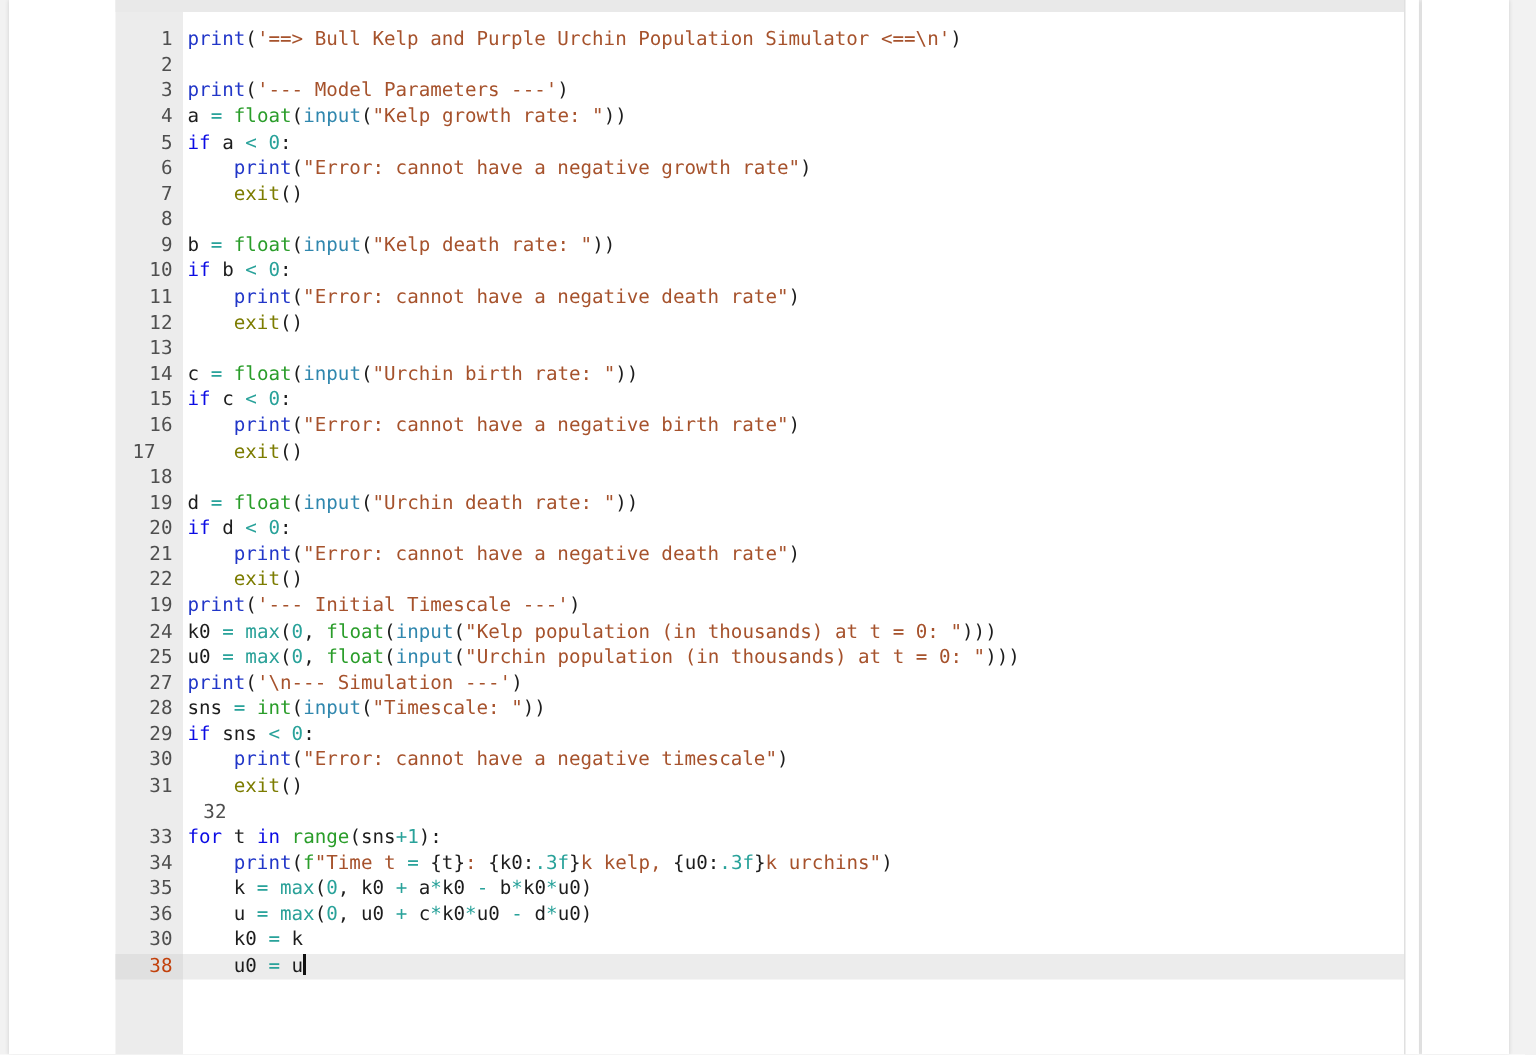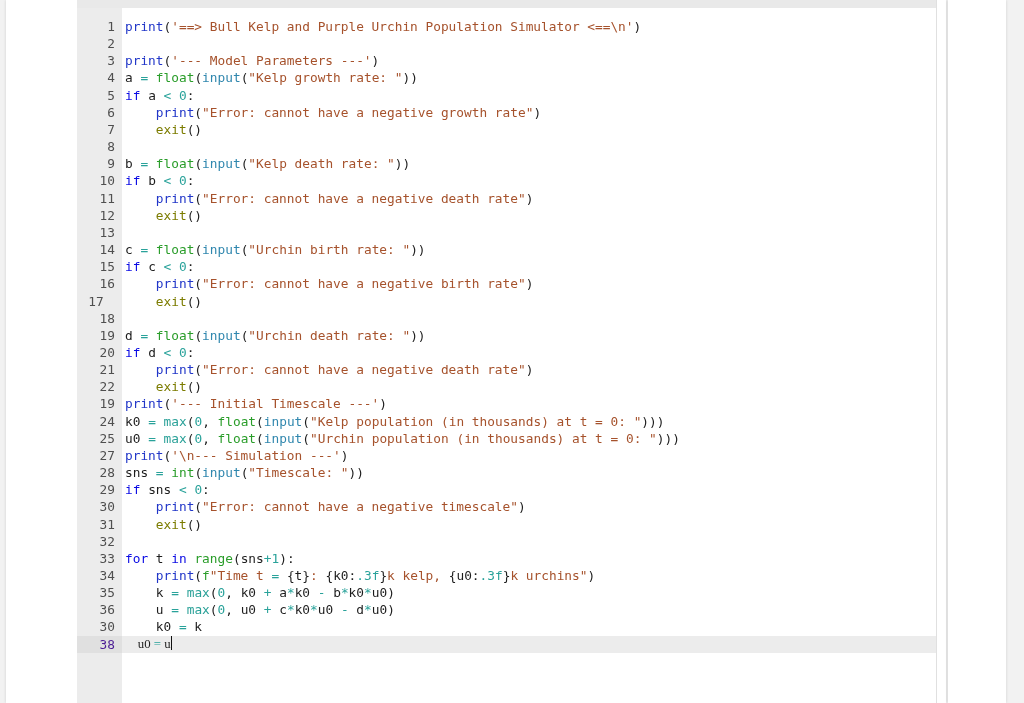--- a/index.html
+++ b/index.html
@@ -8,21 +8,21 @@
   .card{position:absolute;top:0;height:703px;background:#ffffff;box-shadow:0 0 3px rgba(0,0,0,.14);}
   #main-card{left:6px;width:940px;}
   #side-card{left:948px;width:58px;}
   #editor{position:absolute;left:71px;top:0;width:859px;height:703px;border-right:1px solid #e0e0e0;background:#ffffff;}
   #gutter-bg{position:absolute;left:0;top:0;width:45px;height:100%;background:#ececec;}
   #top-strip{position:absolute;left:0;top:0;width:100%;height:8px;background:#e9e9e9;}
   #lines{position:absolute;left:0;top:18px;right:0;}
   .row{display:flex;height:17.16px;line-height:17.16px;font-size:12.8px;white-space:pre;}
   .ln{flex:0 0 38px;width:38px;padding-right:7px;text-align:right;color:#4f4f4f;}
   .cd{flex:1;padding-left:3px;color:#1d1d1d;}
-  .row.active .cd{background:#ececec;font-family:Liberation Serif, serif;}
+  .row.active .cd{background:#ececec;}
   .row.active .ln{background:#e0e0e0;}
   .caret{display:inline-block;width:1.5px;height:14px;background:#111;vertical-align:-2px;}
 </style>
 </head>
 <body>
 
 <div id="page">
   <div id="main-card" class="card">
     <div id="editor">
       <div id="gutter-bg"></div>
@@ -51,24 +51,24 @@
           <div class="row"><span class="ln" style="color: rgb(79, 79, 79);">21</span><span class="cd"><span style="color: rgb(29, 29, 29);">    </span><span style="color: rgb(33, 54, 200);">print</span><span style="color: rgb(29, 29, 29);">(</span><span style="color: rgb(166, 82, 44);">"Error: cannot have a negative death rate"</span><span style="color: rgb(29, 29, 29);">)</span></span></div>
           <div class="row"><span class="ln" style="color: rgb(79, 79, 79);">22</span><span class="cd"><span style="color: rgb(29, 29, 29);">    </span><span style="color: rgb(124, 124, 0);">exit</span><span style="color: rgb(29, 29, 29);">()</span></span></div>
           <div class="row"><span class="ln" style="color: rgb(79, 79, 79);">19</span><span class="cd"><span style="color: rgb(33, 54, 200);">print</span><span style="color: rgb(29, 29, 29);">(</span><span style="color: rgb(166, 82, 44);">'--- Initial Timescale ---'</span><span style="color: rgb(29, 29, 29);">)</span></span></div>
           <div class="row"><span class="ln" style="color: rgb(79, 79, 79);">24</span><span class="cd"><span style="color: rgb(29, 29, 29);">k0 </span><span style="color: rgb(41, 162, 154);">=</span><span style="color: rgb(29, 29, 29);"> </span><span style="color: rgb(42, 161, 152);">max</span><span style="color: rgb(29, 29, 29);">(</span><span style="color: rgb(41, 162, 154);">0</span><span style="color: rgb(29, 29, 29);">, </span><span style="color: rgb(42, 157, 42);">float</span><span style="color: rgb(29, 29, 29);">(</span><span style="color: rgb(48, 135, 174);">input</span><span style="color: rgb(29, 29, 29);">(</span><span style="color: rgb(166, 82, 44);">"Kelp population (in thousands) at t = 0: "</span><span style="color: rgb(29, 29, 29);">)))</span></span></div>
           <div class="row"><span class="ln" style="color: rgb(79, 79, 79);">25</span><span class="cd"><span style="color: rgb(29, 29, 29);">u0 </span><span style="color: rgb(41, 162, 154);">=</span><span style="color: rgb(29, 29, 29);"> </span><span style="color: rgb(42, 161, 152);">max</span><span style="color: rgb(29, 29, 29);">(</span><span style="color: rgb(41, 162, 154);">0</span><span style="color: rgb(29, 29, 29);">, </span><span style="color: rgb(42, 157, 42);">float</span><span style="color: rgb(29, 29, 29);">(</span><span style="color: rgb(48, 135, 174);">input</span><span style="color: rgb(29, 29, 29);">(</span><span style="color: rgb(166, 82, 44);">"Urchin population (in thousands) at t = 0: "</span><span style="color: rgb(29, 29, 29);">)))</span></span></div>
           <div class="row"><span class="ln" style="color: rgb(79, 79, 79);">27</span><span class="cd"><span style="color: rgb(33, 54, 200);">print</span><span style="color: rgb(29, 29, 29);">(</span><span style="color: rgb(166, 82, 44);">'\n--- Simulation ---'</span><span style="color: rgb(29, 29, 29);">)</span></span></div>
           <div class="row"><span class="ln" style="color: rgb(79, 79, 79);">28</span><span class="cd"><span style="color: rgb(29, 29, 29);">sns </span><span style="color: rgb(41, 162, 154);">=</span><span style="color: rgb(29, 29, 29);"> </span><span style="color: rgb(42, 157, 42);">int</span><span style="color: rgb(29, 29, 29);">(</span><span style="color: rgb(48, 135, 174);">input</span><span style="color: rgb(29, 29, 29);">(</span><span style="color: rgb(166, 82, 44);">"Timescale: "</span><span style="color: rgb(29, 29, 29);">))</span></span></div>
           <div class="row"><span class="ln" style="color: rgb(79, 79, 79);">29</span><span class="cd"><span style="color: rgb(11, 11, 228);">if</span><span style="color: rgb(29, 29, 29);"> sns </span><span style="color: rgb(41, 162, 154);">&lt;</span><span style="color: rgb(29, 29, 29);"> </span><span style="color: rgb(41, 162, 154);">0</span><span style="color: rgb(29, 29, 29);">:</span></span></div>
           <div class="row"><span class="ln" style="color: rgb(79, 79, 79);">30</span><span class="cd"><span style="color: rgb(29, 29, 29);">    </span><span style="color: rgb(33, 54, 200);">print</span><span style="color: rgb(29, 29, 29);">(</span><span style="color: rgb(166, 82, 44);">"Error: cannot have a negative timescale"</span><span style="color: rgb(29, 29, 29);">)</span></span></div>
           <div class="row"><span class="ln" style="color: rgb(79, 79, 79);">31</span><span class="cd"><span style="color: rgb(29, 29, 29);">    </span><span style="color: rgb(124, 124, 0);">exit</span><span style="color: rgb(29, 29, 29);">()</span></span></div>
-          <div class="row"><span class="ln" style="color: rgb(79, 79, 79);">32</span><span class="cd"></span></div>
+          <div class="row"><span class="ln" style="color: rgb(79, 79, 79); padding-left: 36px;">32</span><span class="cd"></span></div>
           <div class="row"><span class="ln" style="color: rgb(79, 79, 79);">33</span><span class="cd"><span style="color: rgb(11, 11, 228);">for</span><span style="color: rgb(29, 29, 29);"> t </span><span style="color: rgb(11, 11, 228);">in</span><span style="color: rgb(29, 29, 29);"> </span><span style="color: rgb(42, 157, 42);">range</span><span style="color: rgb(29, 29, 29);">(sns</span><span style="color: rgb(41, 162, 154);">+1</span><span style="color: rgb(29, 29, 29);">):</span></span></div>
           <div class="row"><span class="ln" style="color: rgb(79, 79, 79);">34</span><span class="cd"><span style="color: rgb(29, 29, 29);">    </span><span style="color: rgb(33, 54, 200);">print</span><span style="color: rgb(29, 29, 29);">(</span><span style="color: rgb(42, 157, 42);">f</span><span style="color: rgb(166, 82, 44);">"Time t </span><span style="color: rgb(41, 162, 154);">=</span><span style="color: rgb(166, 82, 44);"> </span><span style="color: rgb(29, 29, 29);">{t}</span><span style="color: rgb(166, 82, 44);">: </span><span style="color: rgb(29, 29, 29);">{k0:</span><span style="color: rgb(41, 162, 154);">.3f</span><span style="color: rgb(29, 29, 29);">}</span><span style="color: rgb(166, 82, 44);">k kelp, </span><span style="color: rgb(29, 29, 29);">{u0:</span><span style="color: rgb(41, 162, 154);">.3f</span><span style="color: rgb(29, 29, 29);">}</span><span style="color: rgb(166, 82, 44);">k urchins"</span><span style="color: rgb(29, 29, 29);">)</span></span></div>
           <div class="row"><span class="ln" style="color: rgb(79, 79, 79);">35</span><span class="cd"><span style="color: rgb(29, 29, 29);">    k </span><span style="color: rgb(41, 162, 154);">=</span><span style="color: rgb(29, 29, 29);"> </span><span style="color: rgb(42, 161, 152);">max</span><span style="color: rgb(29, 29, 29);">(</span><span style="color: rgb(41, 162, 154);">0</span><span style="color: rgb(29, 29, 29);">, k0 </span><span style="color: rgb(41, 162, 154);">+</span><span style="color: rgb(29, 29, 29);"> a</span><span style="color: rgb(41, 162, 154);">*</span><span style="color: rgb(29, 29, 29);">k0 </span><span style="color: rgb(41, 162, 154);">-</span><span style="color: rgb(29, 29, 29);"> b</span><span style="color: rgb(41, 162, 154);">*</span><span style="color: rgb(29, 29, 29);">k0</span><span style="color: rgb(41, 162, 154);">*</span><span style="color: rgb(29, 29, 29);">u0)</span></span></div>
           <div class="row"><span class="ln" style="color: rgb(79, 79, 79);">36</span><span class="cd"><span style="color: rgb(29, 29, 29);">    u </span><span style="color: rgb(41, 162, 154);">=</span><span style="color: rgb(29, 29, 29);"> </span><span style="color: rgb(42, 161, 152);">max</span><span style="color: rgb(29, 29, 29);">(</span><span style="color: rgb(41, 162, 154);">0</span><span style="color: rgb(29, 29, 29);">, u0 </span><span style="color: rgb(41, 162, 154);">+</span><span style="color: rgb(29, 29, 29);"> c</span><span style="color: rgb(41, 162, 154);">*</span><span style="color: rgb(29, 29, 29);">k0</span><span style="color: rgb(41, 162, 154);">*</span><span style="color: rgb(29, 29, 29);">u0 </span><span style="color: rgb(41, 162, 154);">-</span><span style="color: rgb(29, 29, 29);"> d</span><span style="color: rgb(41, 162, 154);">*</span><span style="color: rgb(29, 29, 29);">u0)</span></span></div>
           <div class="row"><span class="ln" style="color: rgb(79, 79, 79);">30</span><span class="cd"><span style="color: rgb(29, 29, 29);">    k0 </span><span style="color: rgb(41, 162, 154);">=</span><span style="color: rgb(29, 29, 29);"> k</span></span></div>
-          <div class="row active"><span class="ln" style="color: #4c1d95;">38</span><span class="cd"><span style="color: rgb(29, 29, 29);">    u0 </span><span style="color: rgb(41, 162, 154);">=</span><span style="color: rgb(29, 29, 29);"> u</span><span class="caret"></span></span></div>
+          <div class="row active"><span class="ln" style="color: #c2410c;">38</span><span class="cd"><span style="color: rgb(29, 29, 29);">    u0 </span><span style="color: rgb(41, 162, 154);">=</span><span style="color: rgb(29, 29, 29);"> u</span><span class="caret"></span></span></div>
         </div>
     </div>
   </div>
   <div id="side-card" class="card"></div>
 </div>
 
 </body></html>

